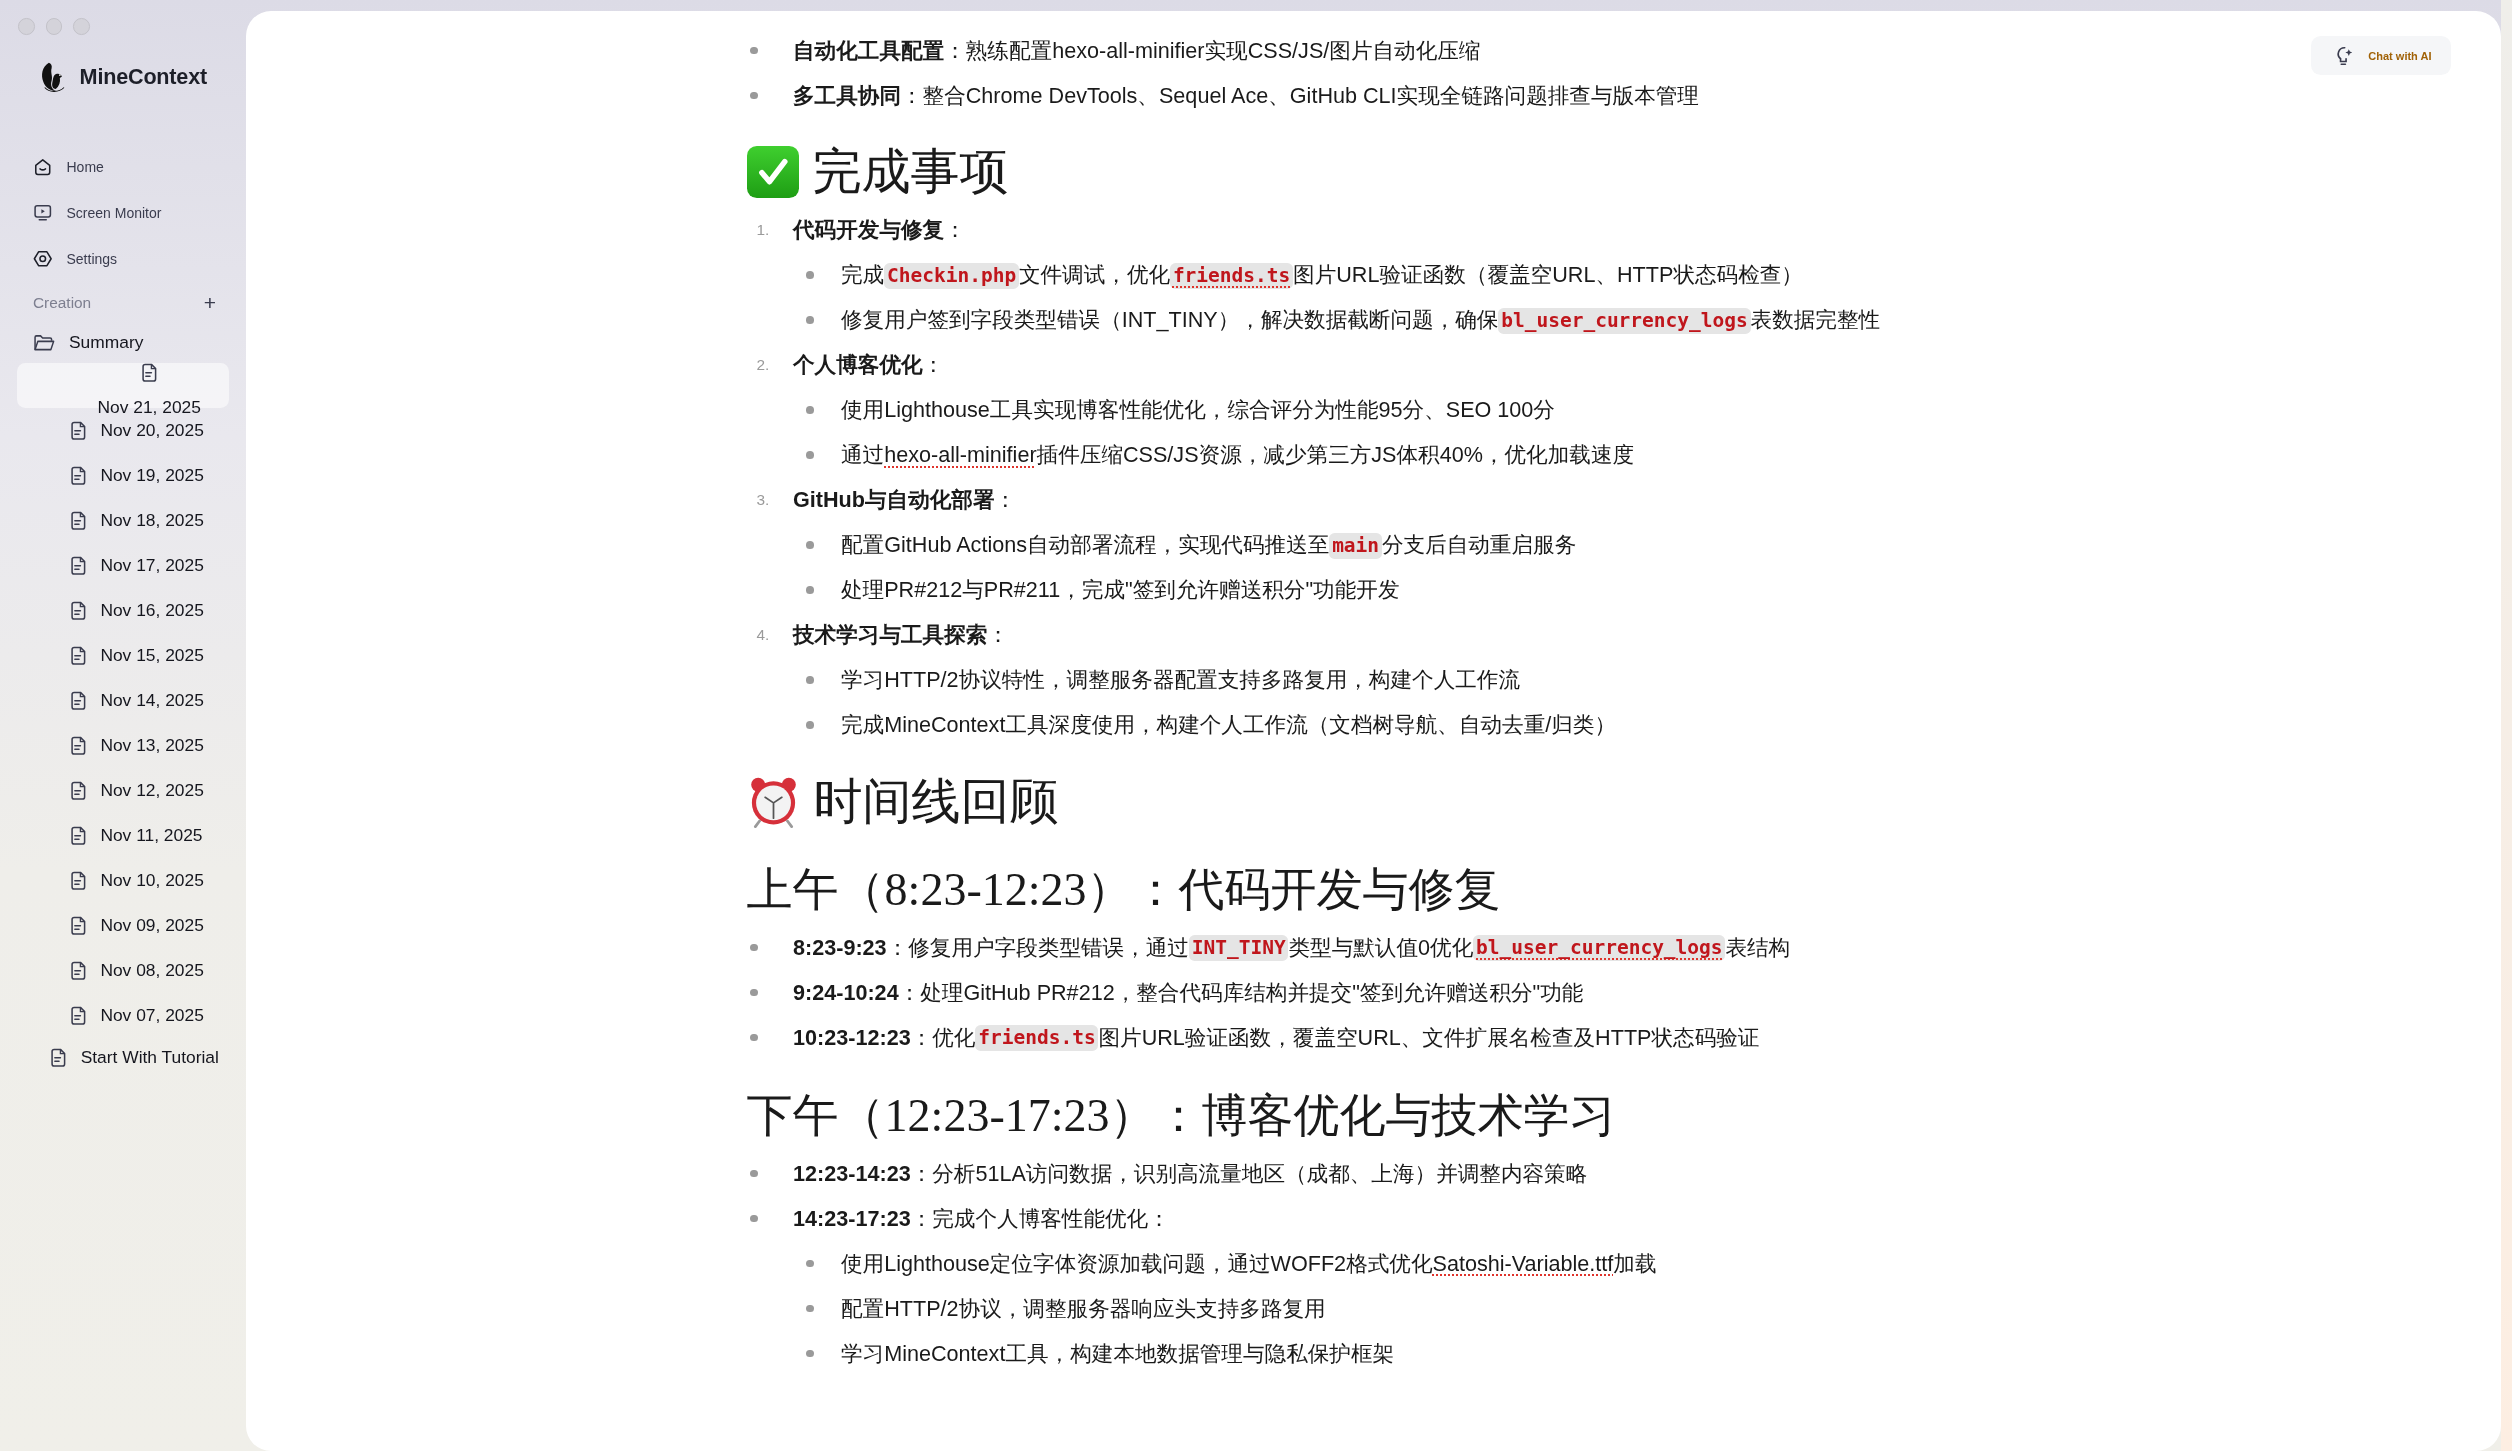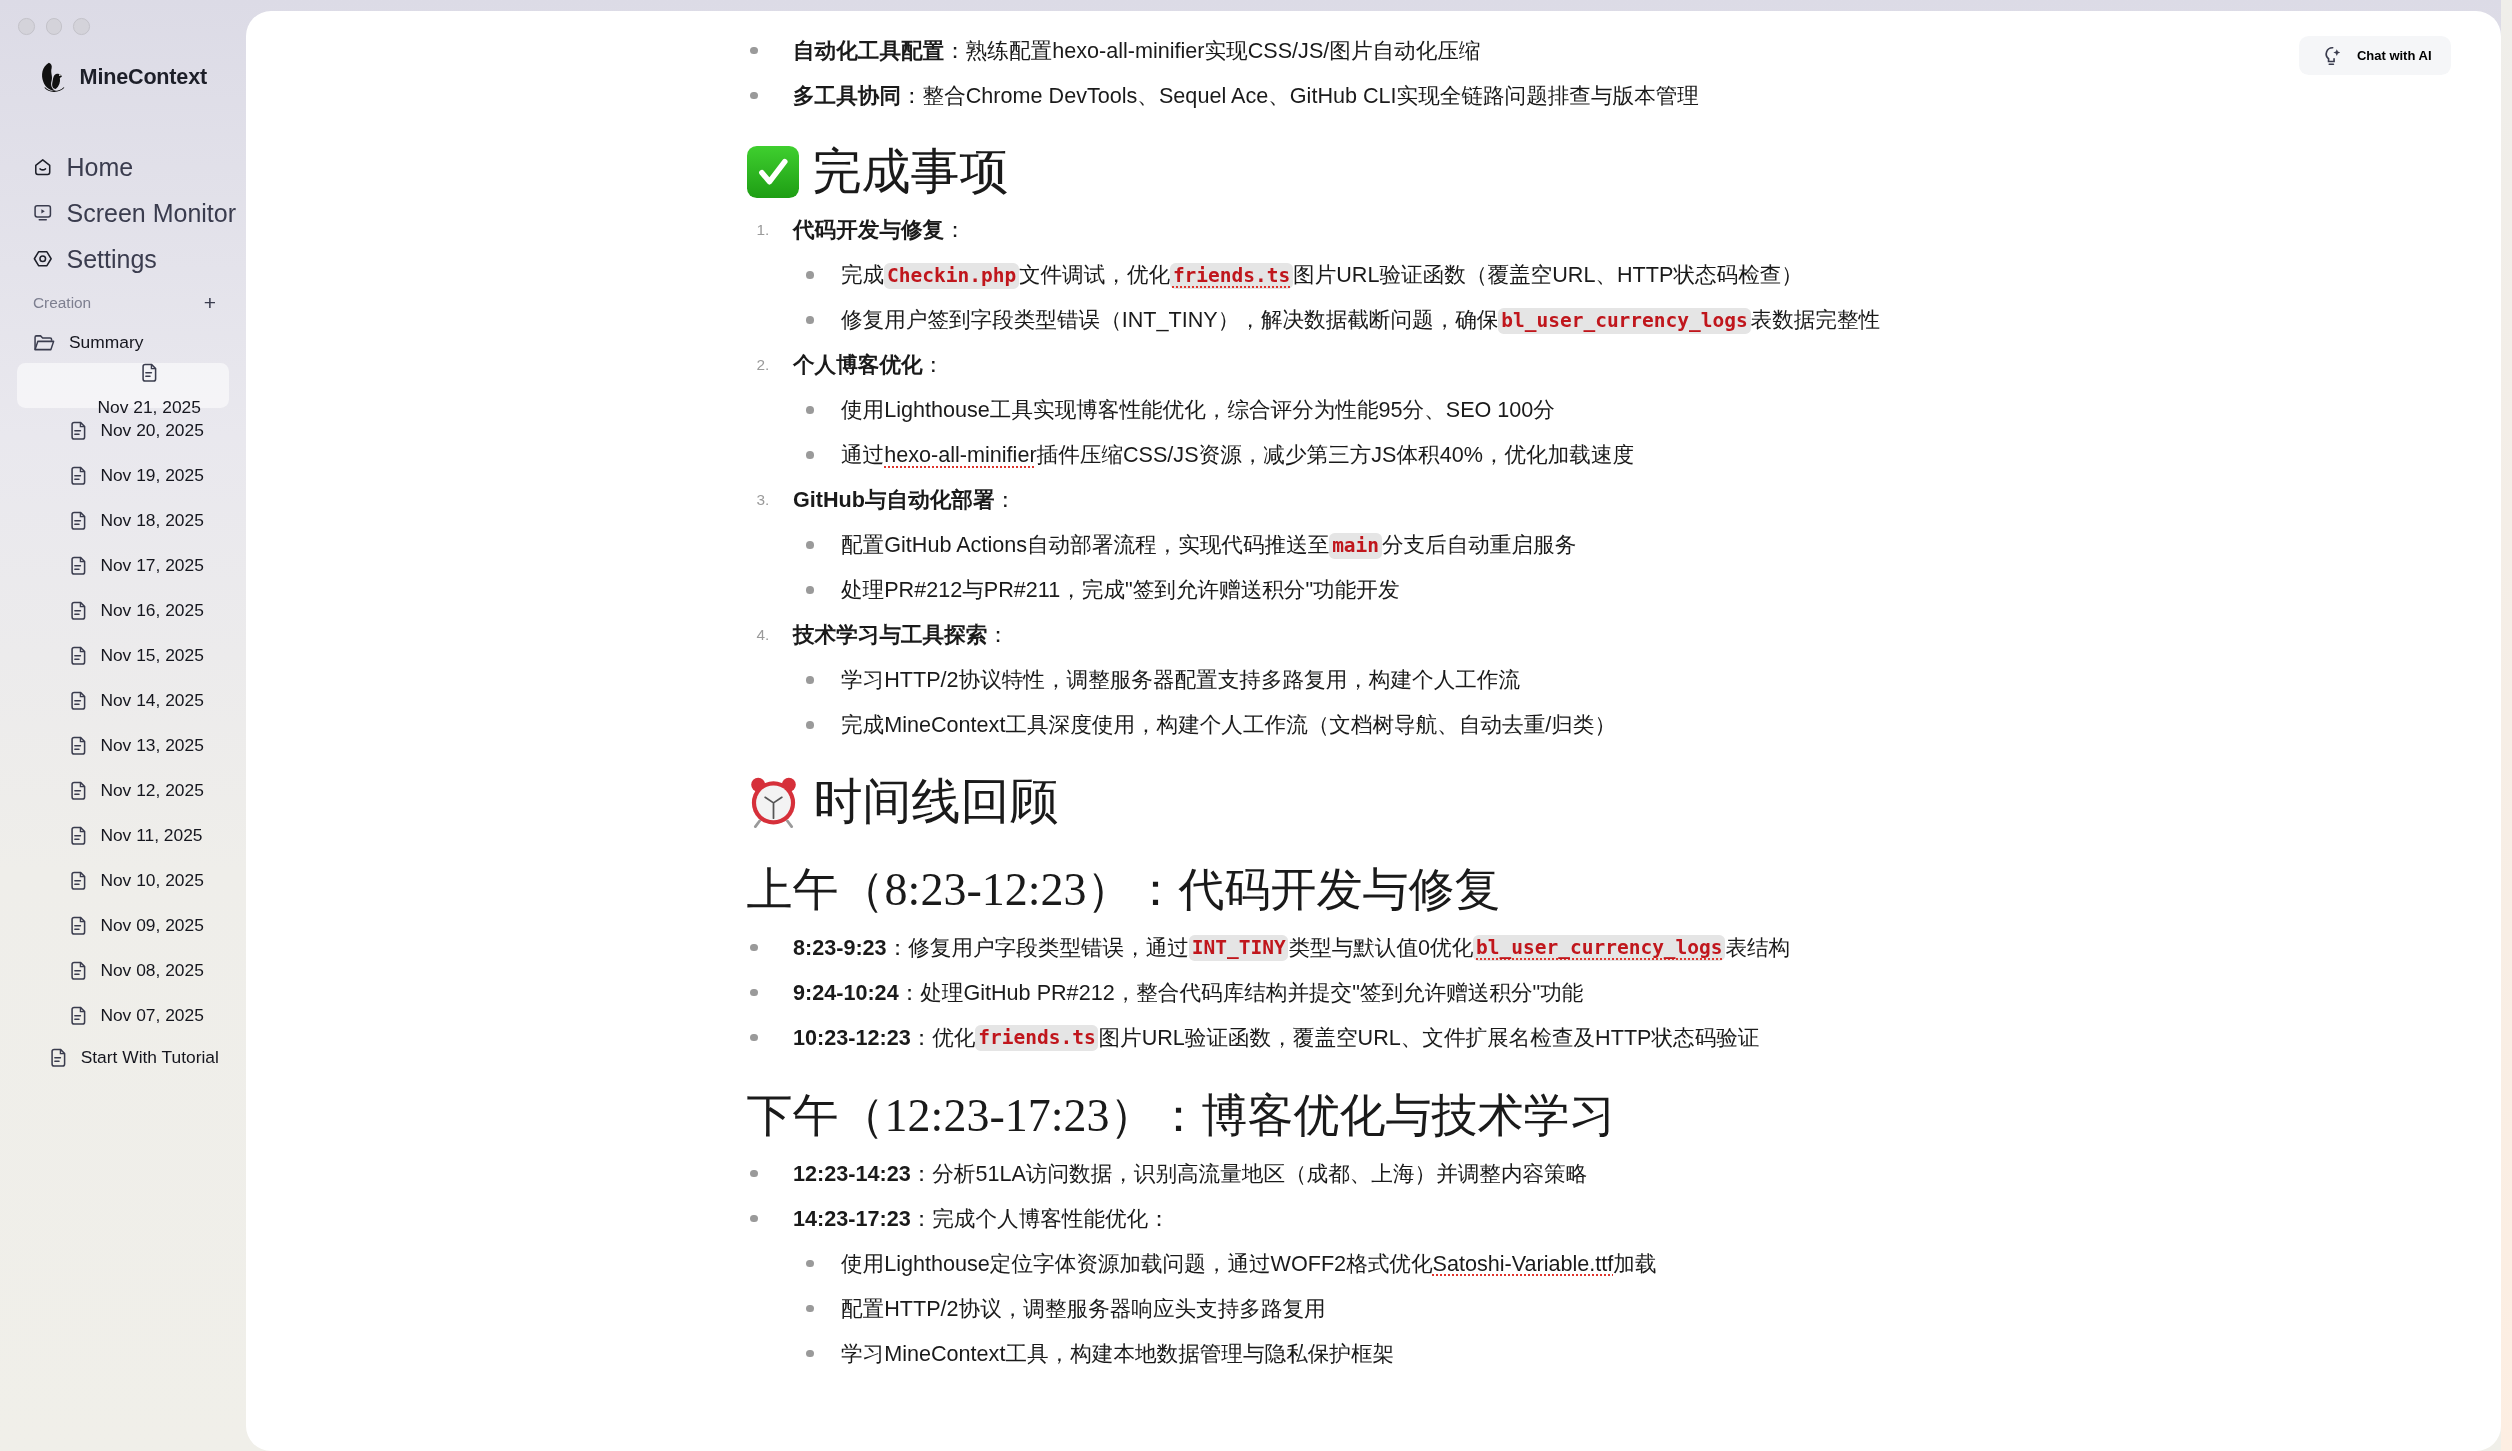--- a/index.html
+++ b/index.html
@@ -13,21 +13,21 @@
   .traffic span { width: 16.7px; height: 16.7px; border-radius: 50%; background: #d4d3da; border: 0.7px solid #c3c2c9; box-sizing: border-box; display: block; }
 
   .sidebar { position: absolute; left: 0; top: 0; width: 284px; height: 1452px; text-align: center; }
   .brand { position: absolute; left: 39px; top: 60px; display: flex; align-items: center; gap: 12.6px; }
   .brand .logo { width: 28px; height: 33px; }
   .brand .name { font-size: 21.6px; font-weight: 700; color: #1d1f29; letter-spacing: -0.2px; }
 
   .nav { position: absolute; left: 33px; top: 144px; }
   .nav-item { display: flex; align-items: center; height: 46px; gap: 14px; cursor: pointer; }
   .nav-item svg { width: 19.5px; height: 19.5px; }
-  .nav-item .lbl { font-size: 25px; color: #3a3c4e; }
+  .nav-item .lbl { font-size: 14px; color: #3a3c4e; }
 
   .section-head { position: absolute; left: 33px; top: 292px; width: 183px; display: flex; justify-content: space-between; align-items: center; }
   .section-head .lbl { font-size: 15.4px; color: #7d7f90; }
   .section-head .plus { font-size: 21px; color: #3a3c4e; line-height: 1; cursor: pointer; }
 
   .folder { position: absolute; left: 33px; top: 328px; display: flex; align-items: center; gap: 14px; height: 29px; }
   .folder svg { width: 22px; height: 19.5px; }
   .folder .lbl { font-size: 17.4px; color: #15161e; }
 
   .doc-list { position: absolute; left: 16.7px; top: 363px; width: 212px; }
@@ -44,21 +44,21 @@
     position: absolute; left: 246px; top: 11px; width: 2255px; height: 1440px;
     background: #ffffff; border-radius: 25px 25px 25px 25px; overflow: hidden;
   }
   .right-edge { position: absolute; right: 0; top: 0; width: 11px; height: 1452px; background: linear-gradient(180deg,#efeeea,#fdeee2); }
 
   .chat-btn {
     position: absolute; right: 50px; top: 25px; height: 39px; padding: 0 19.5px 0 24px;
     background: #f5f6f8; border-radius: 9.8px; display: flex; align-items: center; gap: 15.4px; cursor: pointer;
   }
   .chat-btn svg { width: 18px; height: 22px; }
-  .chat-btn .lbl { font-size: 13px; font-weight: 700; color: #000000; }
+  .chat-btn .lbl { font-size: 11px; font-weight: 700; color: #a16207; }
 
   .content { position: absolute; left: 502px; top: 0; width: 1535px; color: #1a1a1a; }
   .bullet-row { position: relative; font-size: 21.6px; line-height: 45px; height: 45px; white-space: nowrap; }
   .bullet-row::before { content: ""; position: absolute; width: 7.7px; height: 7.7px; border-radius: 50%; background: #9a9a9a; top: 19px; }
   .lvl1 { padding-left: 45px; }
   .lvl1::before { left: 2.1px; }
   .lvl2 { padding-left: 93px; }
   .lvl2::before { left: 58px; }
   .num-row { position: relative; font-size: 21.6px; line-height: 45px; height: 45px; padding-left: 45px; font-weight: 700; white-space: nowrap; }
   .num-row .num { position: absolute; left: 8.4px; font-size: 15.4px; font-weight: 400; color: #9a9a9a; }

